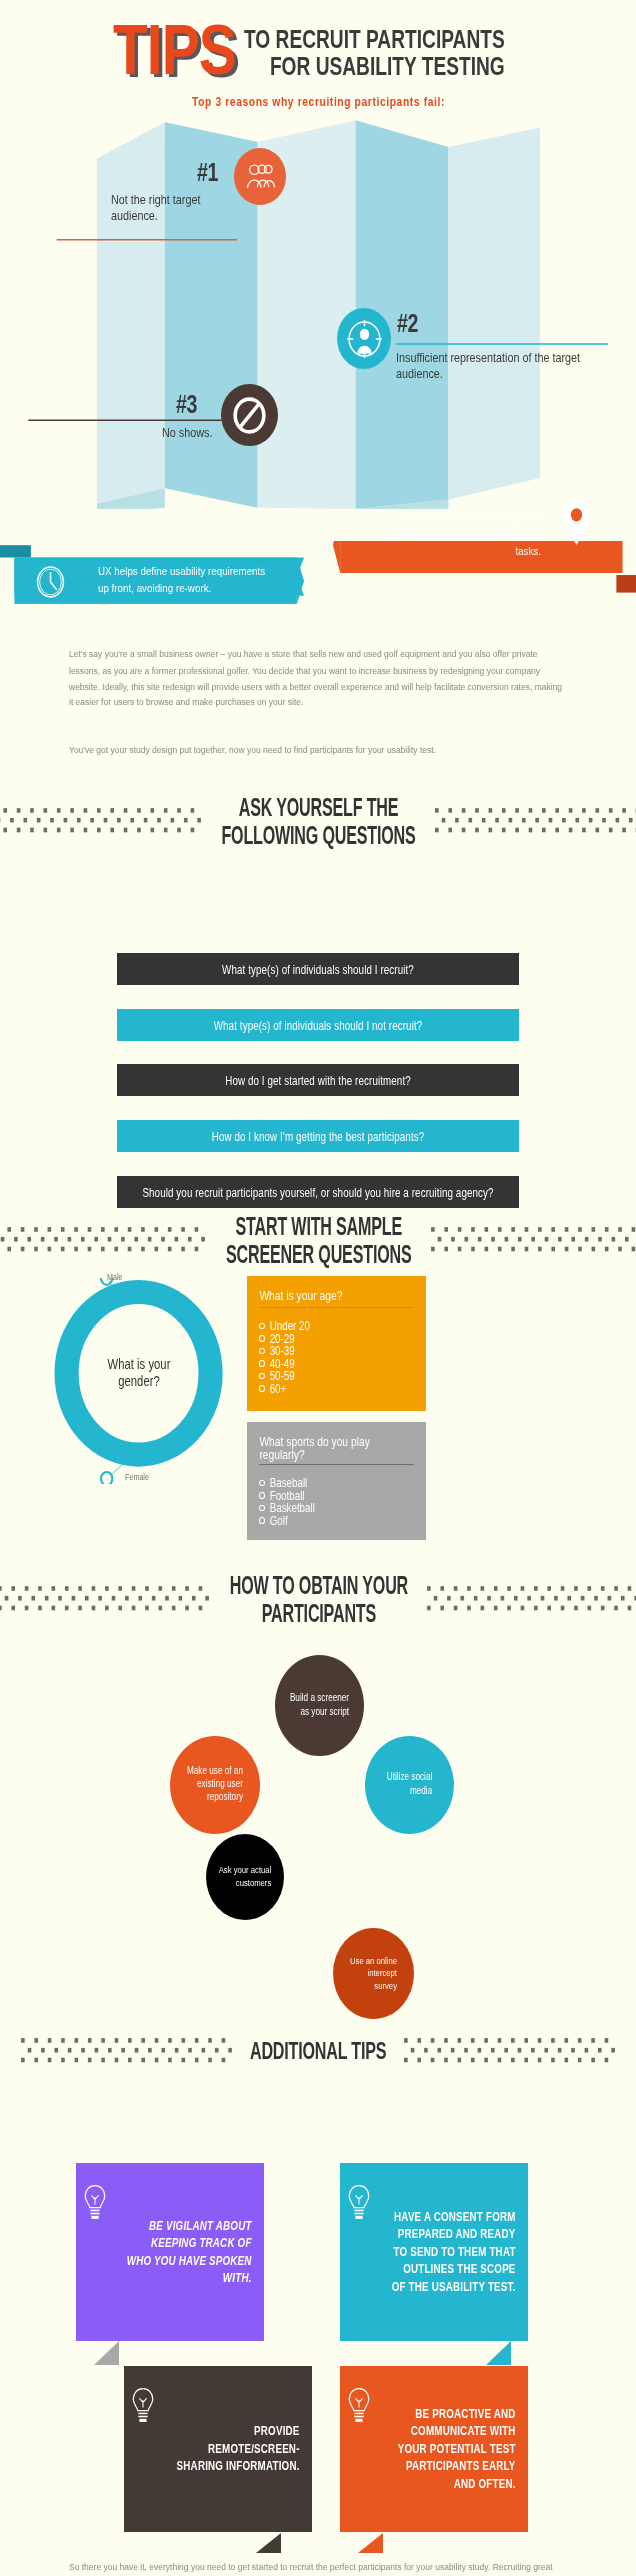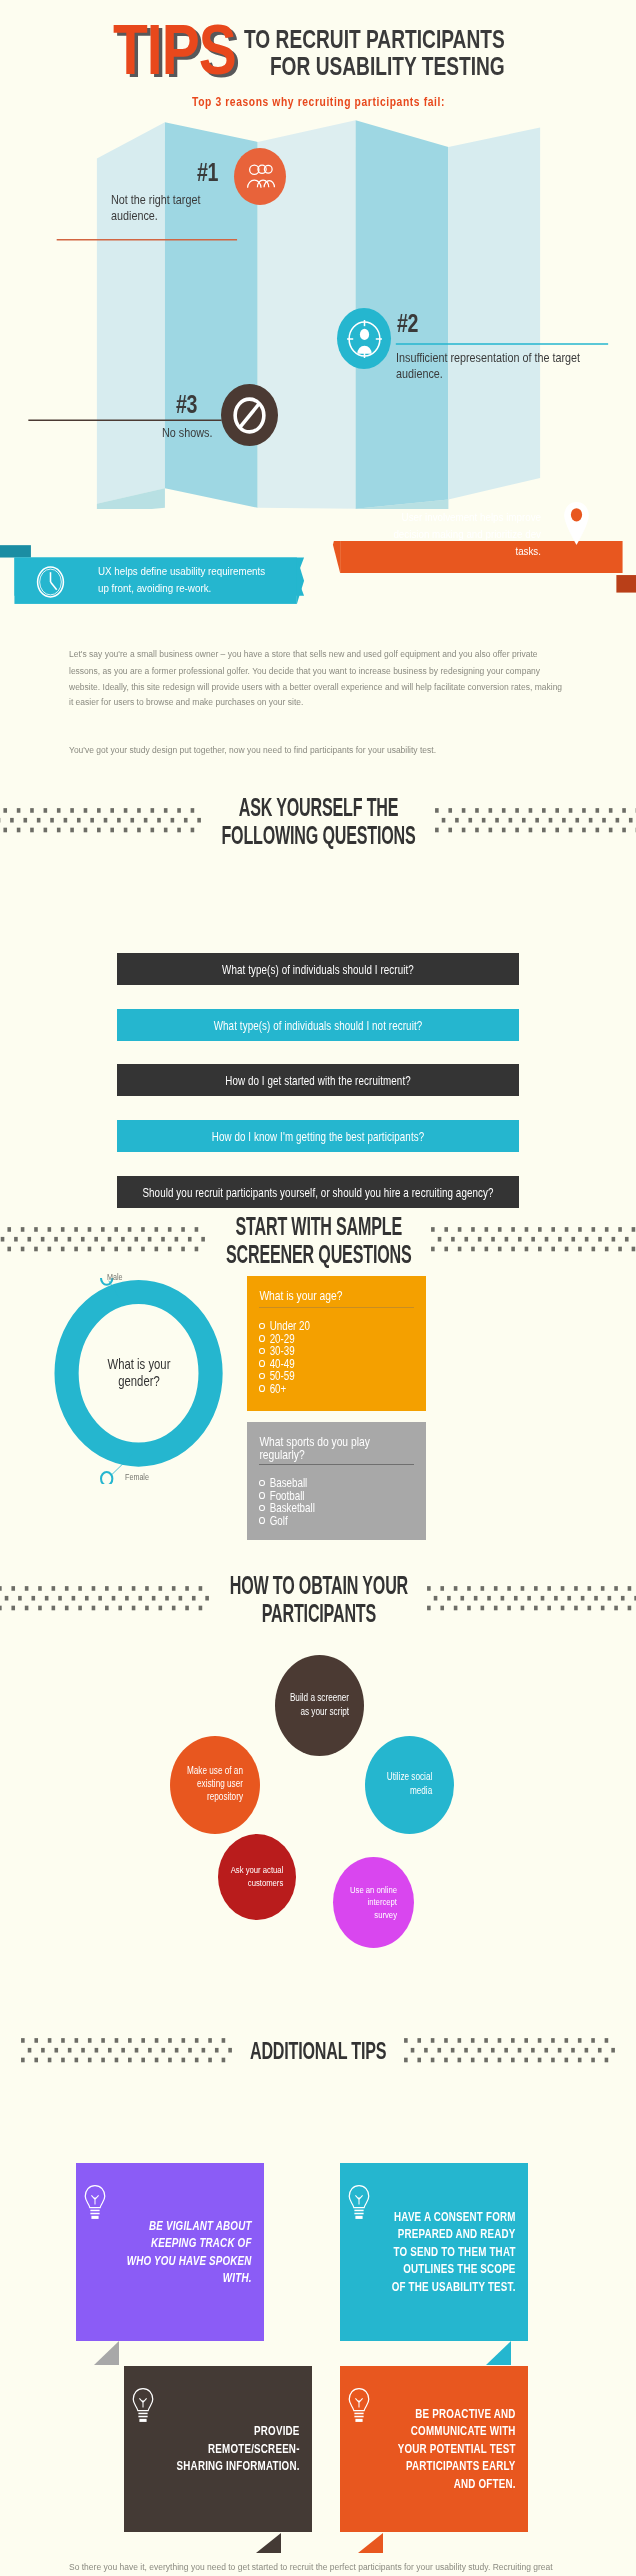--- a/index.html
+++ b/index.html
@@ -737,25 +737,25 @@
   </div>
   <div class="bubble" style="left:170px; top:1736px; width:90px; height:98px; background:#e8571f;">
     <span style="white-space:pre-line;">Make use of an
 existing user
 repository</span>
   </div>
   <div class="bubble" style="left:365px; top:1736px; width:89px; height:98px; background:#25b6cf;">
     <span style="white-space:pre-line;">Utilize social
 media</span>
   </div>
-  <div class="bubble" style="left:218px; top:1834px; width:78px; height:86px; background:#b91c1c;">
+  <div class="bubble" style="left:206px; top:1834px; width:78px; height:86px; background:#000000;">
     <span style="white-space:pre-line; font-size:7.7px;">Ask your actual
 customers</span>
   </div>
-  <div class="bubble" style="left:333px; top:1857px; width:81px; height:91px; background:#d946ef;">
+  <div class="bubble" style="left:333px; top:1928px; width:81px; height:91px; background:#c2410c;">
     <span style="white-space:pre-line; font-size:7.7px;">Use an online
 intercept
 survey</span>
   </div>
 
   <div class="sec-head" style="top:2035px;">
     <svg class="dots" viewBox="0 0 420 64">
       <g fill="#6d6d66">
         <rect x="4" y="6" width="7" height="9"></rect>
           <rect x="30" y="6" width="7" height="9"></rect>

